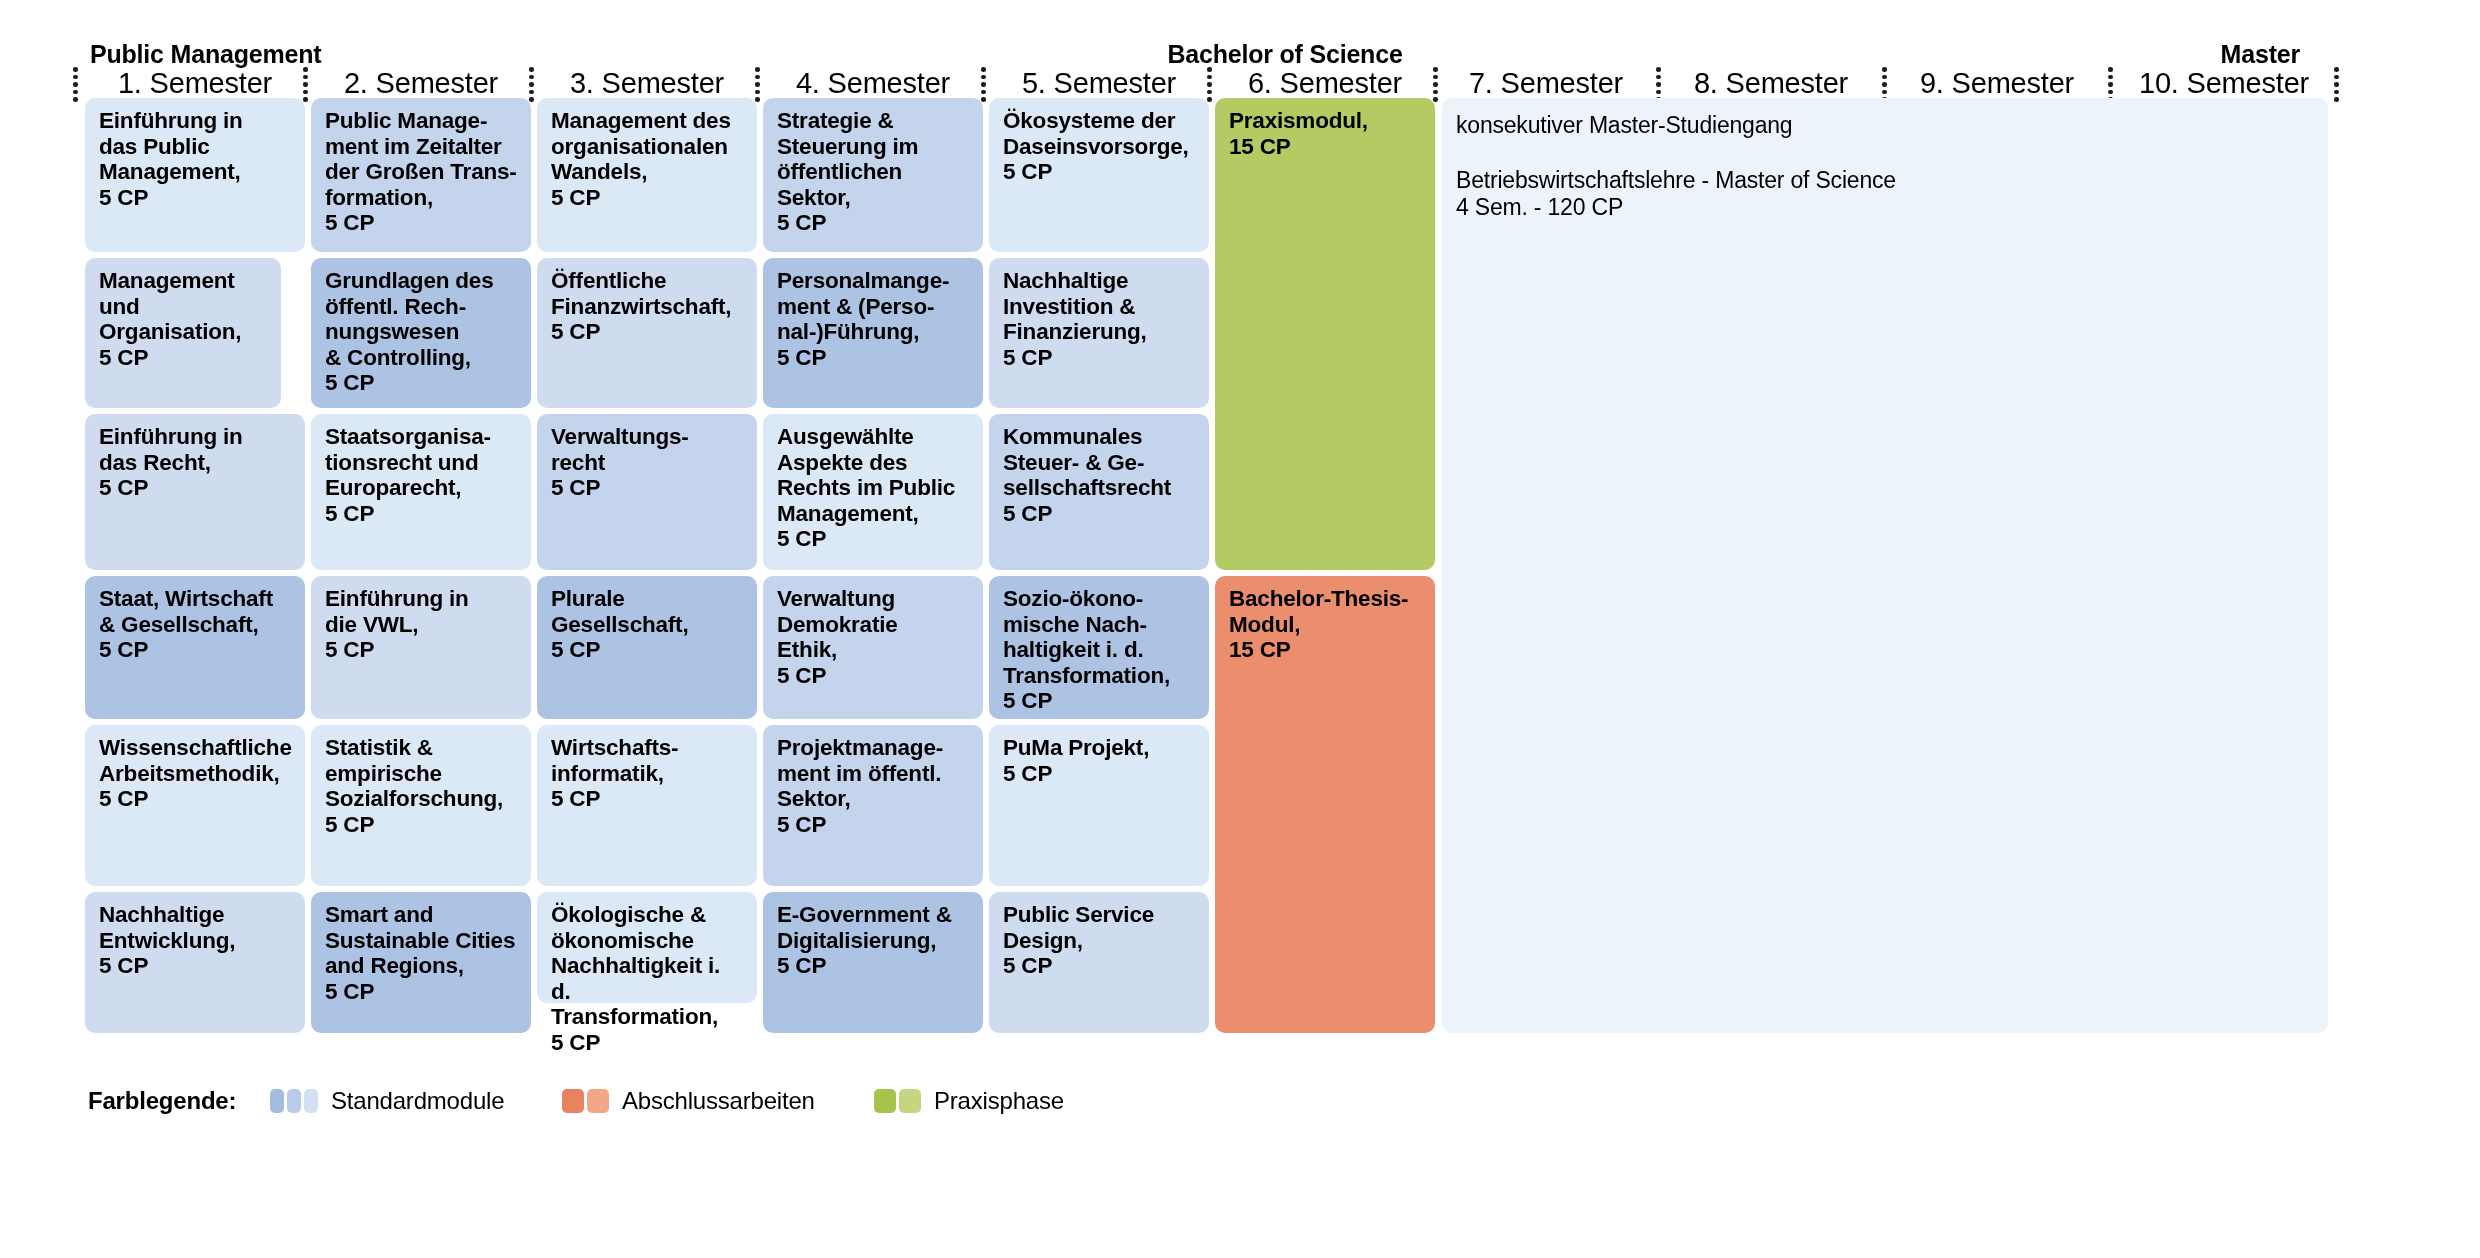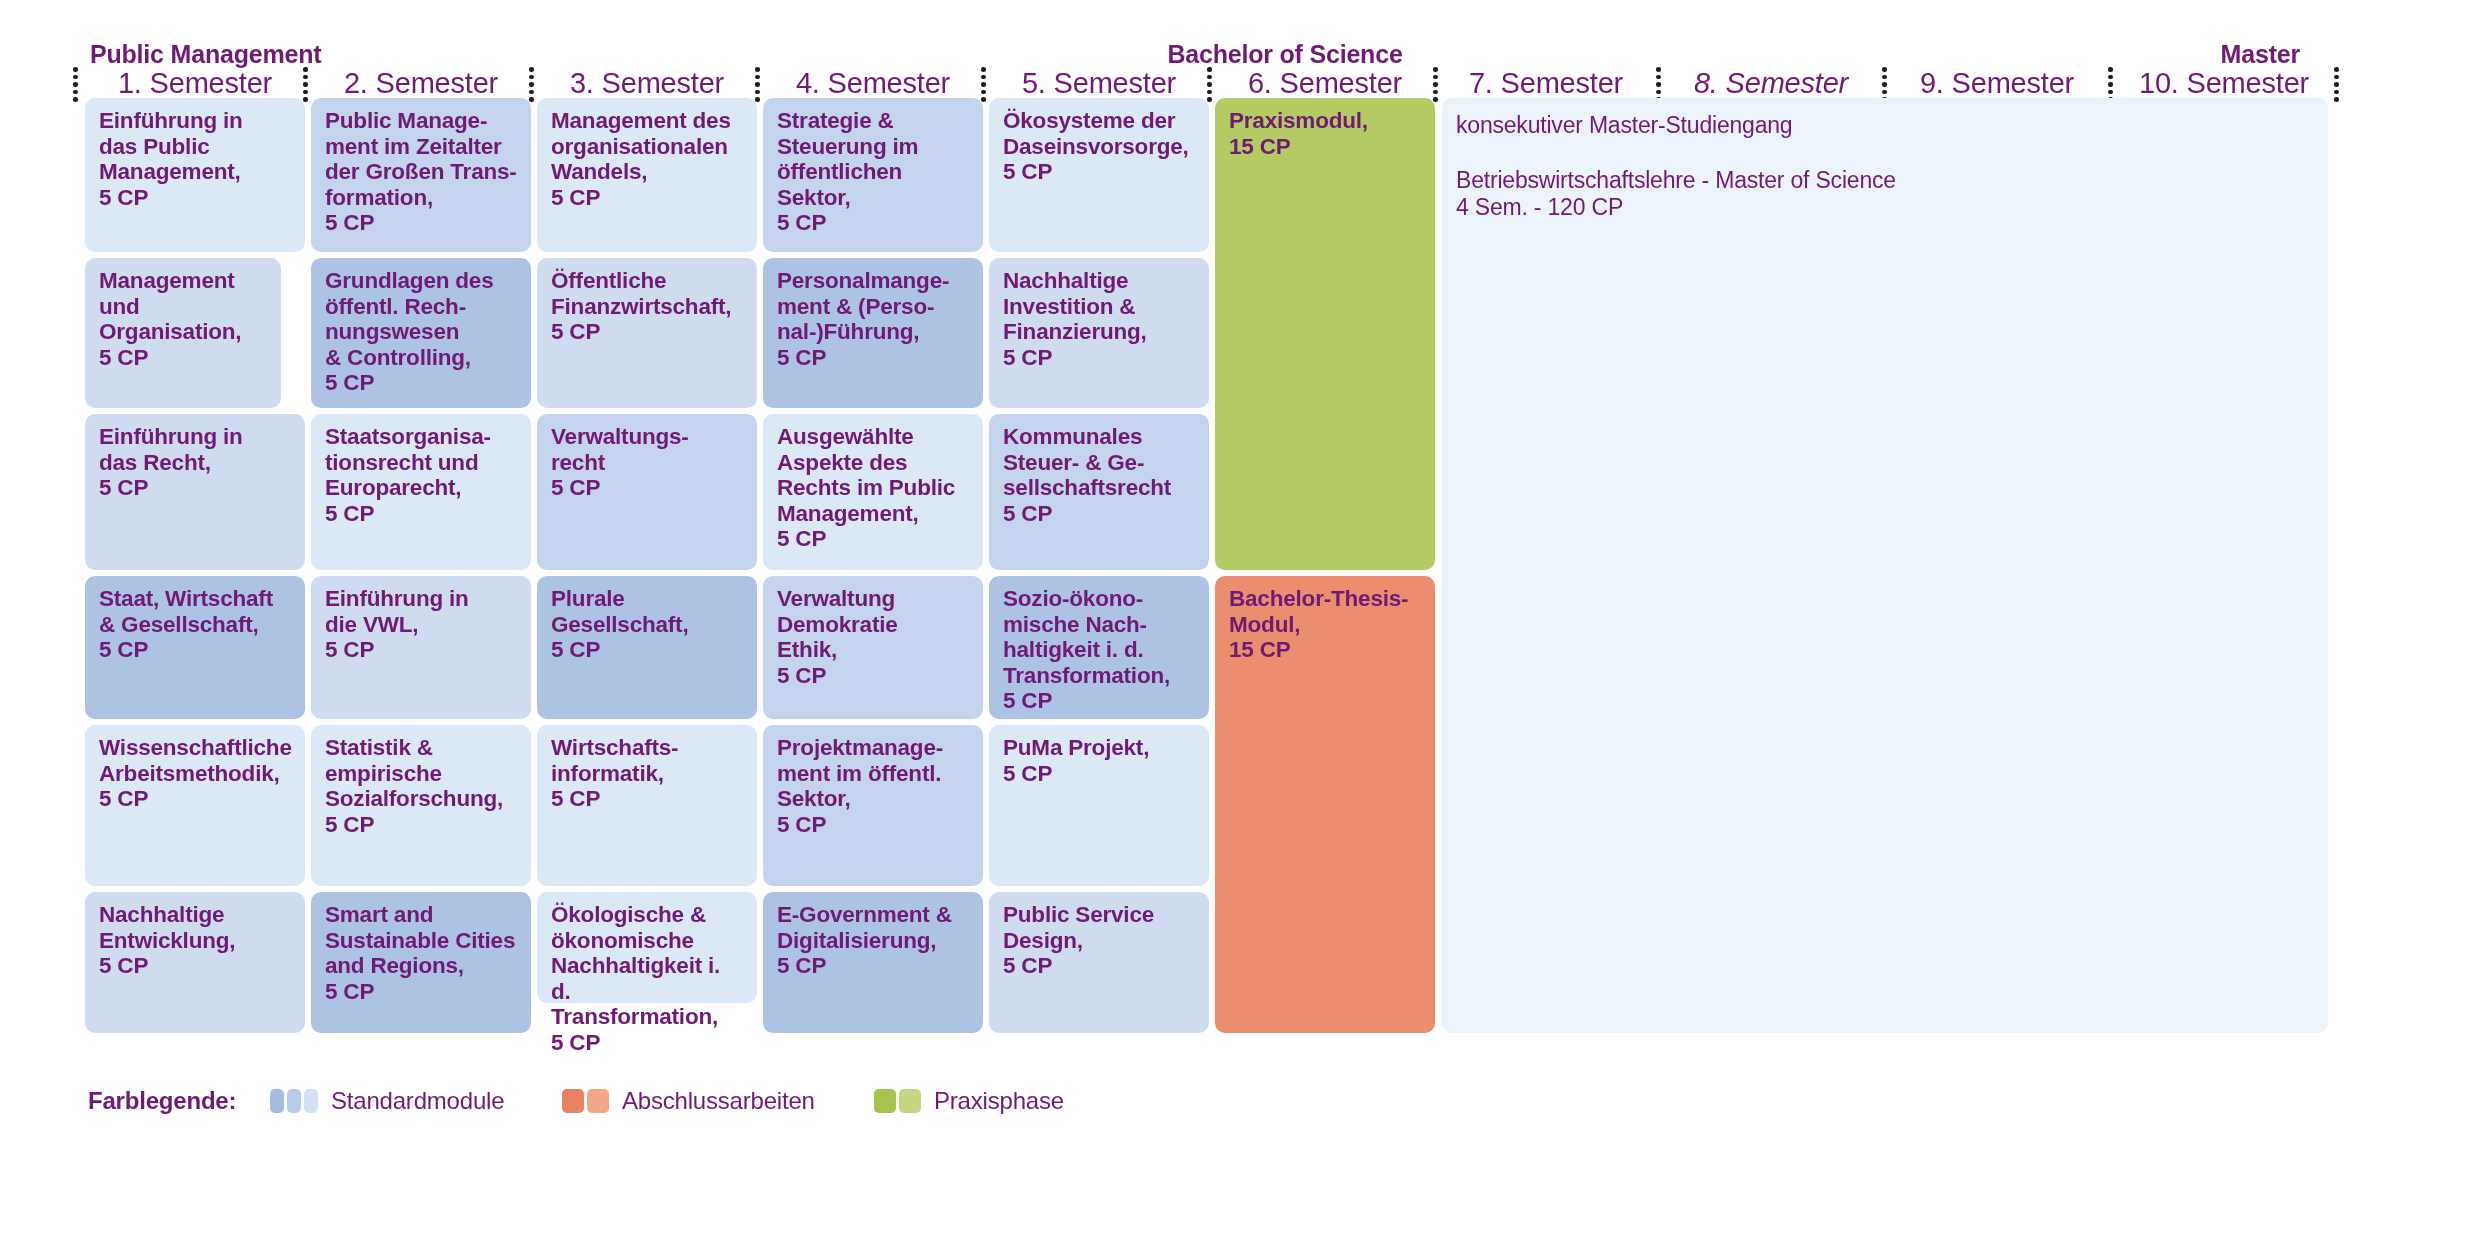--- a/index.html
+++ b/index.html
@@ -1,21 +1,21 @@
 <!DOCTYPE html>
 <html><head>
 <meta charset="utf-8">
 <style>
   html,body{margin:0;padding:0;}
   .canvas{
     position:relative;
     width:2480px;height:1258px;
     background:#ffffff;
     font-family:"Liberation Sans", sans-serif;
-    color:#701a75;
+    color:#000000;
     overflow:hidden;
     letter-spacing:-0.2px;
   }
   .title{
     position:absolute;top:40px;
     font-size:25px;font-weight:bold;line-height:28px;
     white-space:nowrap;
   }
   .title-left{left:90px;}
   .title-center{left:1285px;transform:translateX(-50%);}
@@ -79,21 +79,21 @@
   <div class="title title-right">Master</div>
 
   <div id="headers">
       <div class="sem-label" style="left: 195px;">1. Semester</div>
       <div class="sem-label" style="left: 421px;">2. Semester</div>
       <div class="sem-label" style="left: 647px;">3. Semester</div>
       <div class="sem-label" style="left: 873px;">4. Semester</div>
       <div class="sem-label" style="left: 1099px;">5. Semester</div>
       <div class="sem-label" style="left: 1325px;">6. Semester</div>
       <div class="sem-label" style="left: 1546px;">7. Semester</div>
-      <div class="sem-label" style="left: 1771px; font-style: italic;">8. Semester</div>
+      <div class="sem-label" style="left: 1771px;">8. Semester</div>
       <div class="sem-label" style="left: 1997px;">9. Semester</div>
       <div class="sem-label" style="left: 2224px;">10. Semester</div>
       <div class="dots" style="left: 73px;">
         <span></span>
         <span></span>
         <span></span>
         <span></span>
         <span></span>
       </div>
       <div class="dots" style="left: 303px;">

